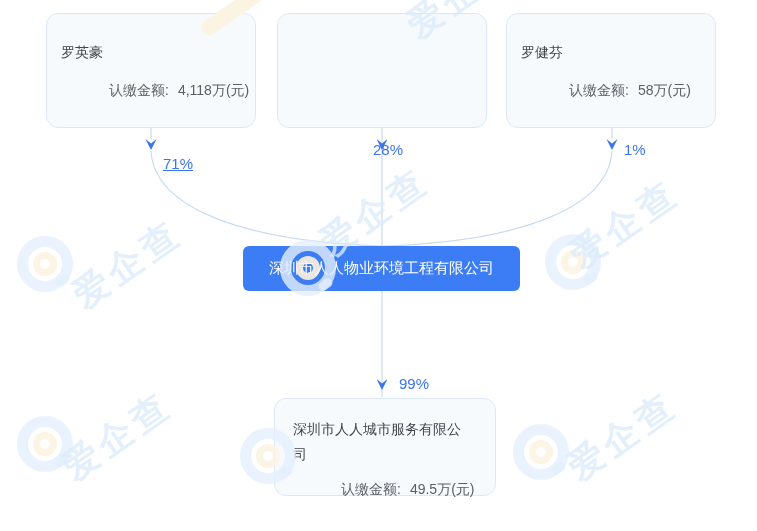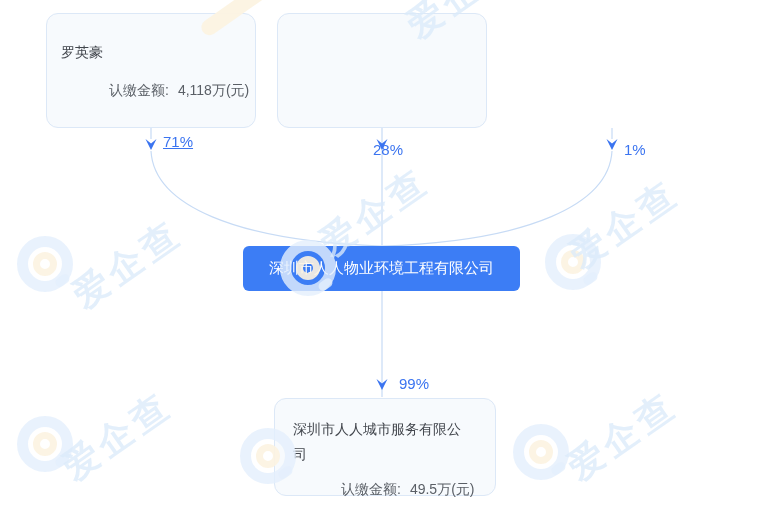--- a/index.html
+++ b/index.html
@@ -77,22 +77,28 @@
   <div class="card person" style="left:46px;">
     <div class="p-name">罗英豪</div>
     <div class="p-amount">
       <span>认缴金额:</span><span class="amt-val">4,118万(元)</span>
     </div>
   </div>
 
   <div class="card person" style="left:277px;">
   </div>
 
+  <div class="card person" style="left:506px;">
+    <div class="p-name">罗健芬</div>
+    <div class="p-amount">
+      <span>认缴金额:</span><span class="amt-val">58万(元)</span>
+    </div>
+  </div>
 
-  <span class="pct" style="left:163px;top:134px;text-decoration:underline;">71%</span>
+  <span class="pct" style="left:163px;top:156px;text-decoration:underline;">71%</span>
   <span class="pct" style="left:373px;top:142px;">28%</span>
   <span class="pct" style="left:624px;top:142px;">1%</span>
   <span class="pct" style="left:399px;top:376px;">99%</span>
 
   <div class="company-node">
     <span>深圳市人人物业环境工程有限公司</span>
   </div>
 
   <div class="card child">
     <div class="c-name">深圳市人人城市服务有限公司</div>

